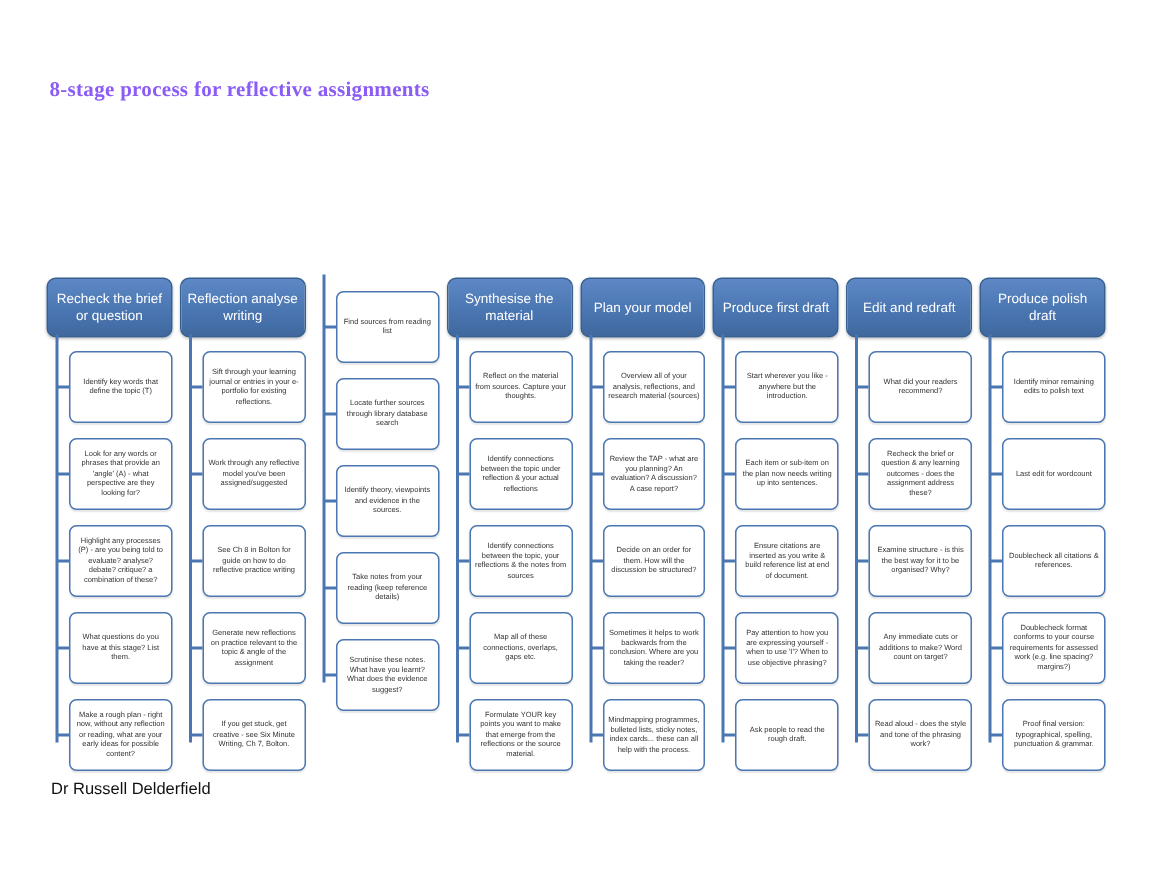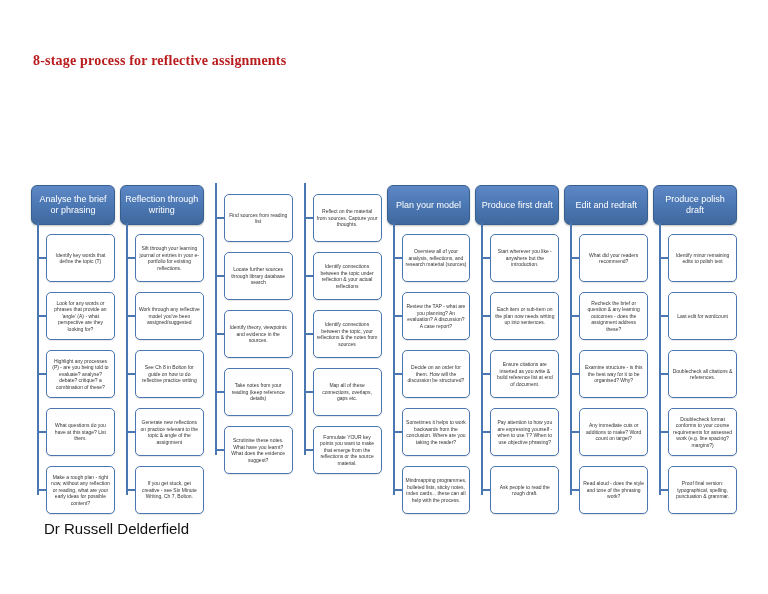--- a/index.html
+++ b/index.html
@@ -4,21 +4,21 @@
 <style>
   html,body { margin:0; padding:0; }
   body {
     width:768px; height:594px; position:relative;
     background:#ffffff; overflow:hidden;
     font-family:"Liberation Sans", sans-serif;
   }
   .page-title {
     position:absolute; left:33px; top:53px;
     font-family:"Liberation Serif","DejaVu Serif",serif;
-    font-weight:700; font-size:14px; color:#b91c1c; letter-spacing:0.2px;
+    font-weight:700; font-size:14px; color:#8b5cf6; letter-spacing:0.2px;
   }
   .diagram {
     position:absolute; left:31px; top:185px; width:706px;
     display:flex; gap:5px;
   }
   .col { flex:1; min-width:0; }
   .stage-header {
     background:linear-gradient(180deg,#5d88c5 0%,#4a76b2 55%,#40689e 100%);
     border:1px solid #38608f; border-radius:6px;
     color:#ffffff; font-size:9px; line-height:1.2; font-weight:400;
@@ -38,34 +38,34 @@
     text-align:center; padding:4px 3px; margin-bottom:10px;
     font-size:5px; line-height:1.3; color:#333333;
     box-shadow:0 1px 1px rgba(0,0,0,0.10);
   }
   .step:last-child { margin-bottom:0; }
   .step::before {
     content:""; position:absolute; left:-9px; top:calc(50% - 1px);
     width:8px; height:2px; background:#4a76b2;
   }
   .footer {
-    position:absolute; left:44px; top:520px;
-    font-size:15px; color:#111111;
+    position:absolute; left:34px; top:520px;
+    font-size:11px; color:#111111;
   }
 </style>
 </head>
 <body>
 
 <div class="page-title">8-stage process for reflective assignments</div>
 
 <div class="diagram">
 
   <div class="col">
     <div class="stage-header">
-      <span>Analyse the brief or phrasing</span>
+      <span>Recheck the brief or question</span>
     </div>
     <div class="steps">
       <div class="step">
           <span>Identify key words that define the topic (T)</span>
         </div>
       <div class="step">
           <span>Look for any words or phrases that provide an 'angle' (A) - what perspective are they looking for?</span>
         </div>
       <div class="step">
           <span>Highlight any processes (P) - are you being told to evaluate? analyse? debate? critique? a combination of these?</span>
@@ -74,21 +74,21 @@
           <span>What questions do you have at this stage? List them.</span>
         </div>
       <div class="step">
           <span>Make a rough plan - right now, without any reflection or reading, what are your early ideas for possible content?</span>
         </div>
     </div>
   </div>
 
   <div class="col">
     <div class="stage-header">
-      <span>Reflection through writing</span>
+      <span>Reflection analyse writing</span>
     </div>
     <div class="steps">
       <div class="step">
           <span>Sift through your learning journal or entries in your e-portfolio for existing reflections.</span>
         </div>
       <div class="step">
           <span>Work through any reflective model you've been assigned/suggested</span>
         </div>
       <div class="step">
           <span>See Ch 8 in Bolton for guide on how to do reflective practice writing</span>
@@ -116,20 +116,23 @@
       <div class="step">
           <span>Take notes from your reading (keep reference details)</span>
         </div>
       <div class="step">
           <span>Scrutinise these notes. What have you learnt? What does the evidence suggest?</span>
         </div>
     </div>
   </div>
 
   <div class="col">
+    <div class="stage-header">
+      <span>Synthesise the material</span>
+    </div>
     <div class="steps">
       <div class="step">
           <span>Reflect on the material from sources. Capture your thoughts.</span>
         </div>
       <div class="step">
           <span>Identify connections between the topic under reflection &amp; your actual reflections</span>
         </div>
       <div class="step">
           <span>Identify connections between the topic, your reflections &amp; the notes from sources</span>
         </div>

